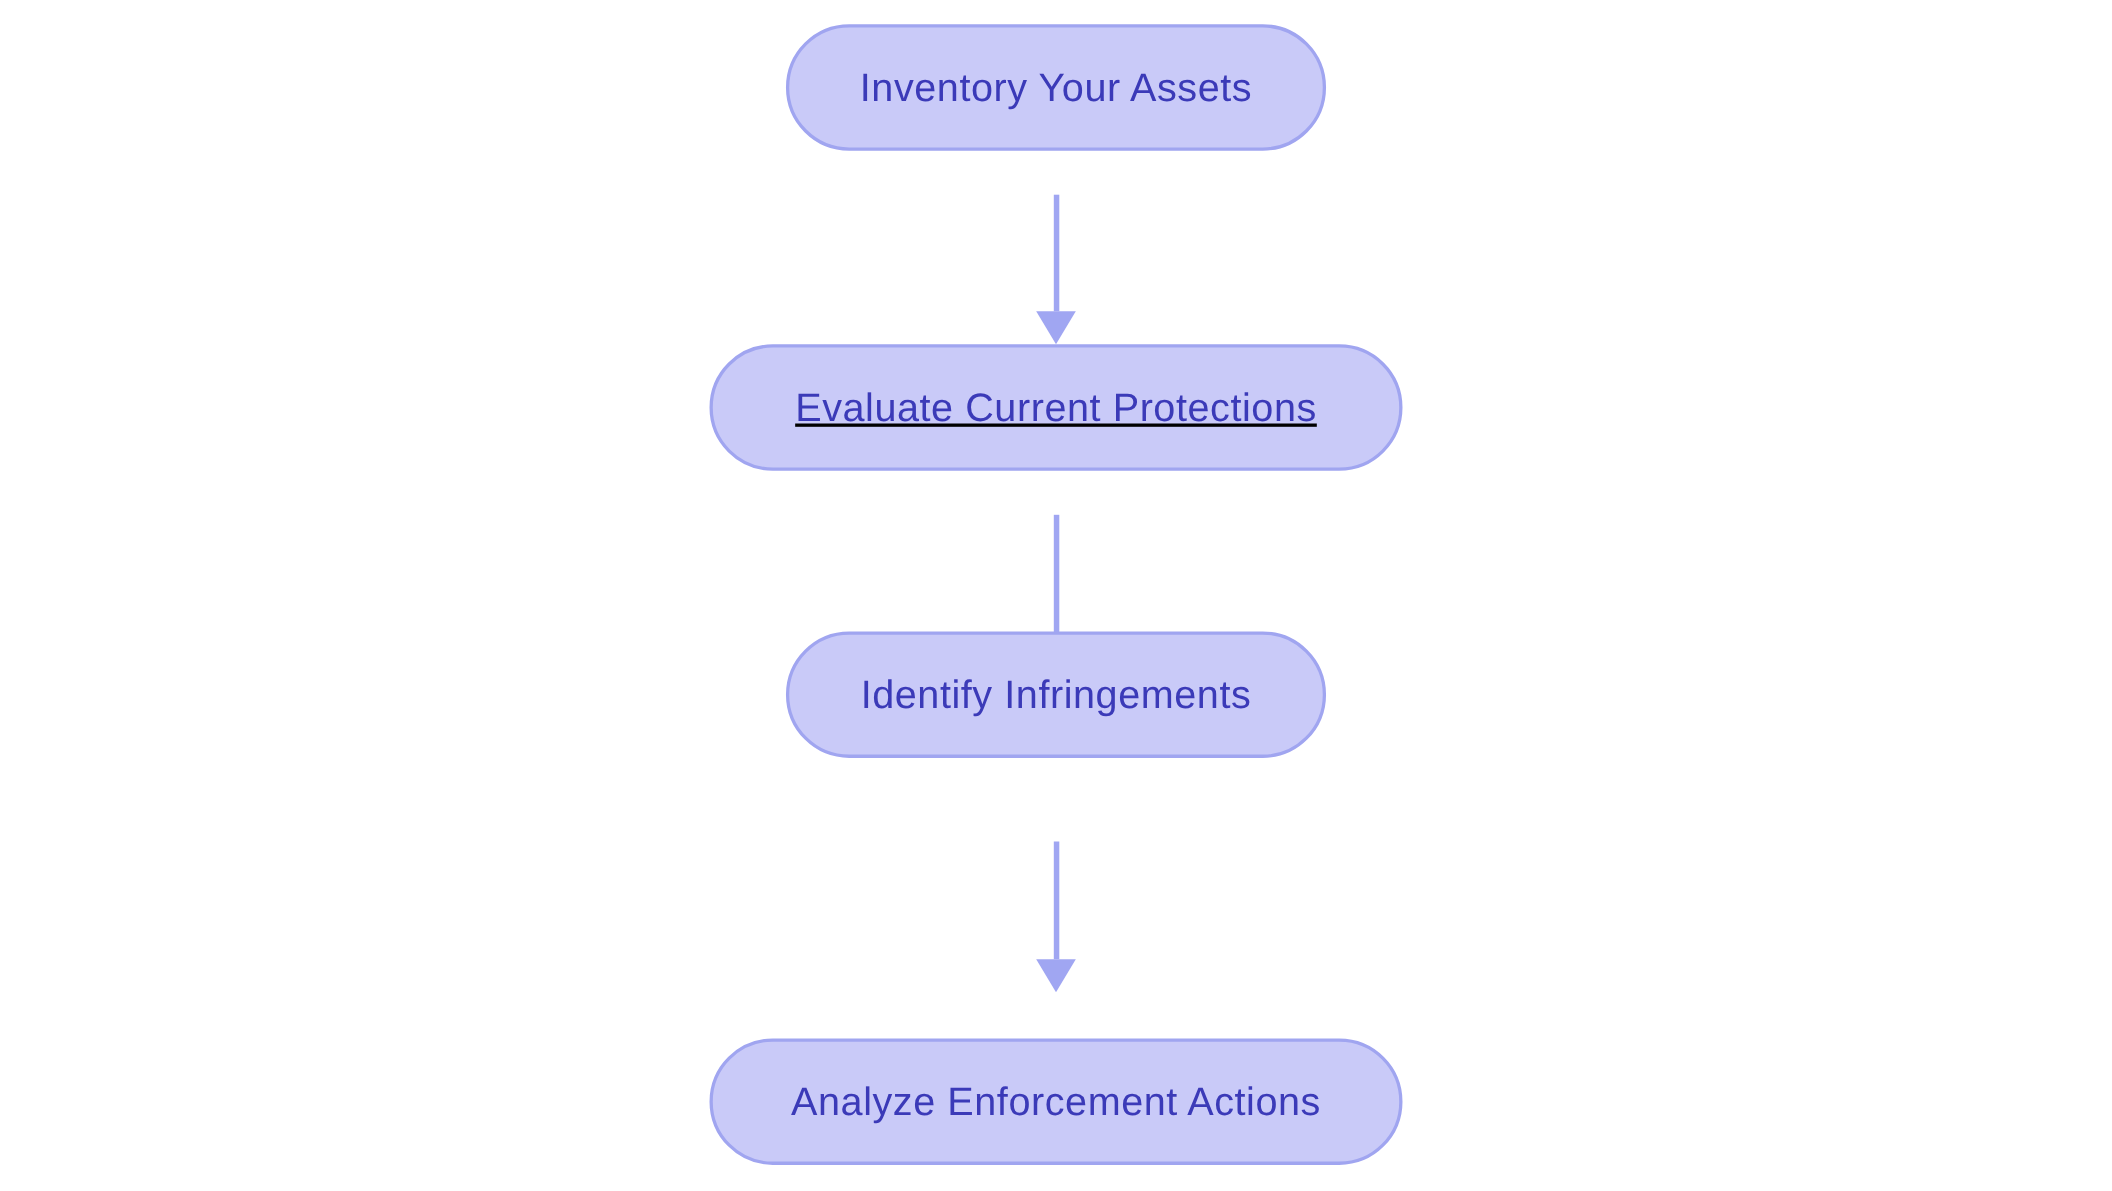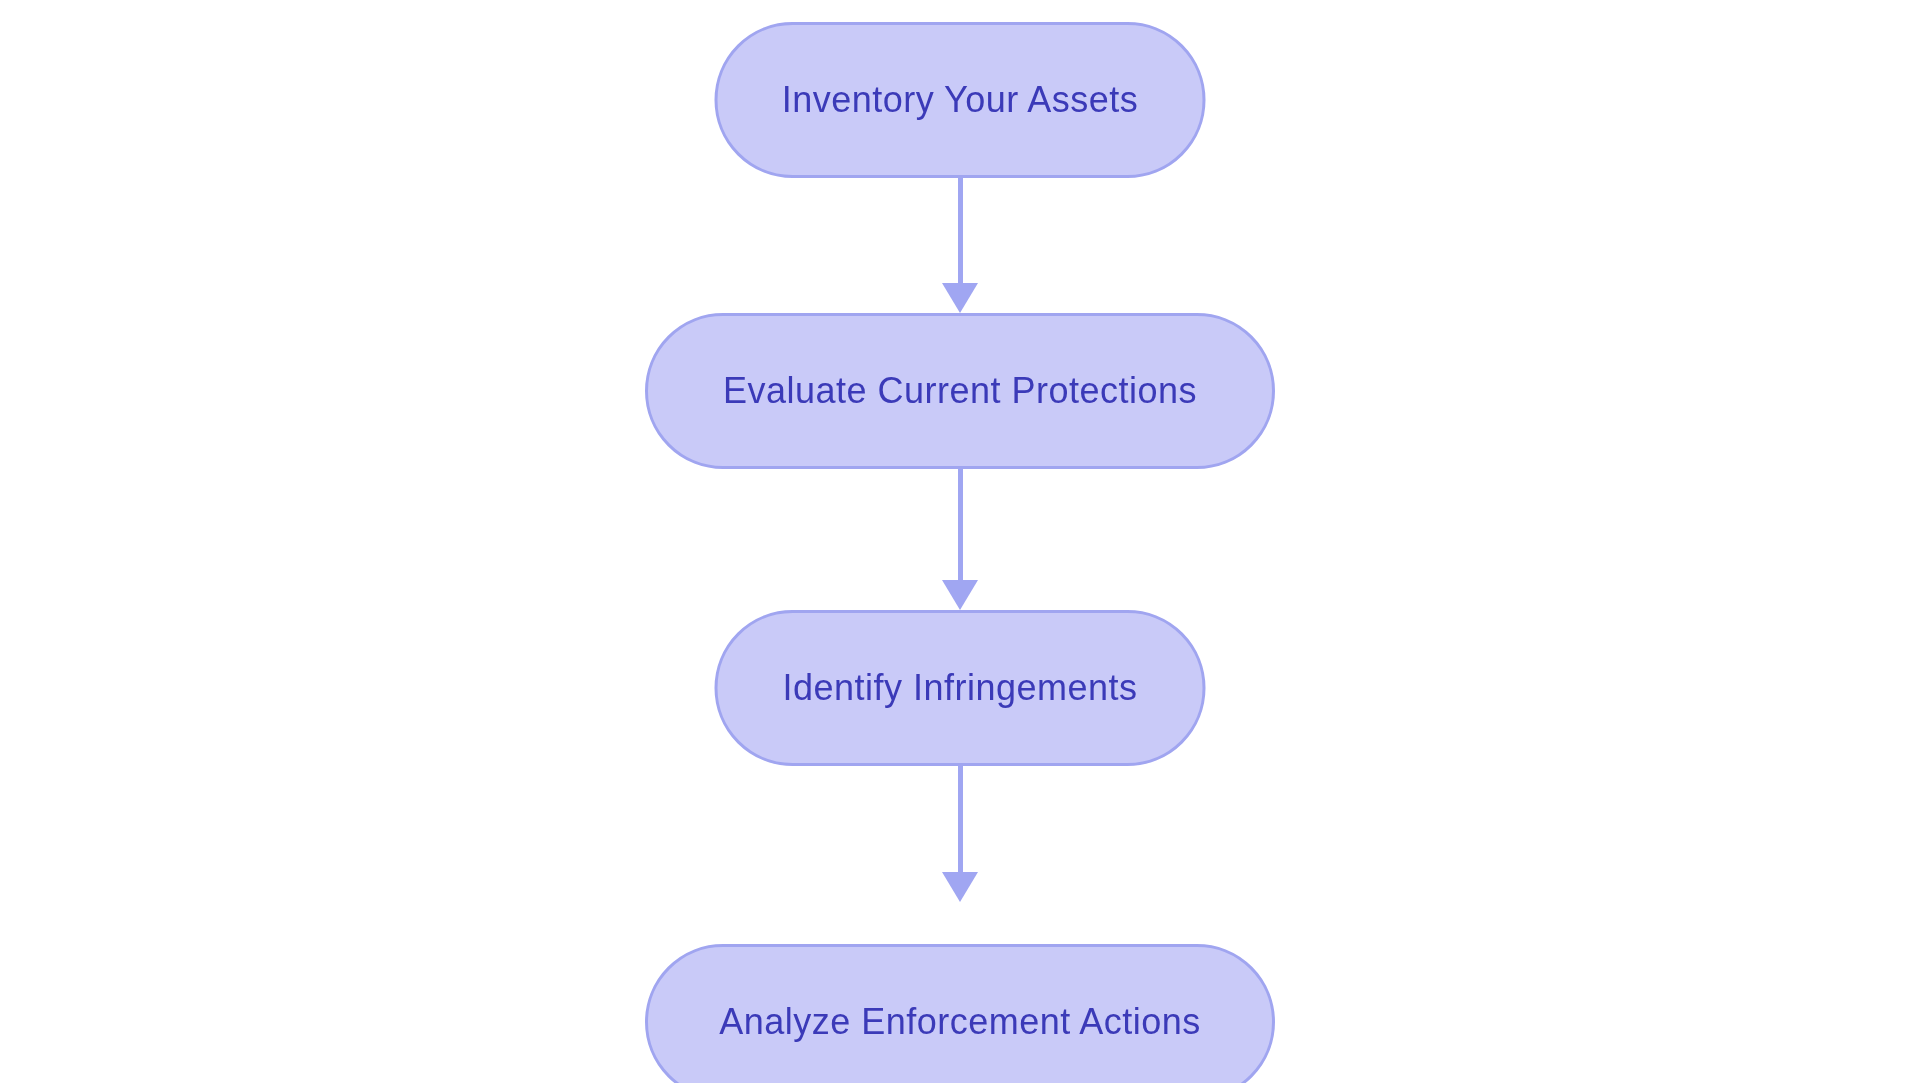--- a/index.html
+++ b/index.html
@@ -20,38 +20,38 @@
   .canvas {
     position: relative;
     width: 1920px;
     height: 1083px;
     background: var(--background);
   }
   .node {
     position: absolute;
     left: 50%;
     transform: translateX(-50%);
-    height: 156px;
+    height: 115px;
     border-radius: 78px;
     background: var(--node-fill);
     border: 3px solid var(--node-border);
     display: flex;
     align-items: center;
     justify-content: center;
   }
   .node-label {
     color: var(--node-text);
     font-size: 36px;
     font-weight: 400;
     letter-spacing: 0.5px;
     white-space: nowrap;
   }
   .node-1 { top: 22px;  width: 491px; }
-  .node-2 { top: 313px; width: 630px; }
-  .node-3 { top: 610px; width: 491px; justify-content: center; }
+  .node-2 { top: 313px; width: 630px; text-decoration: underline; }
+  .node-3 { top: 574px; width: 491px; justify-content: center; }
   .node-4 { top: 944px; width: 630px; }
 
   .arrow {
     position: absolute;
     left: 50%;
     transform: translateX(-50%);
     width: 36px;
     display: flex;
     flex-direction: column;
     align-items: center;

